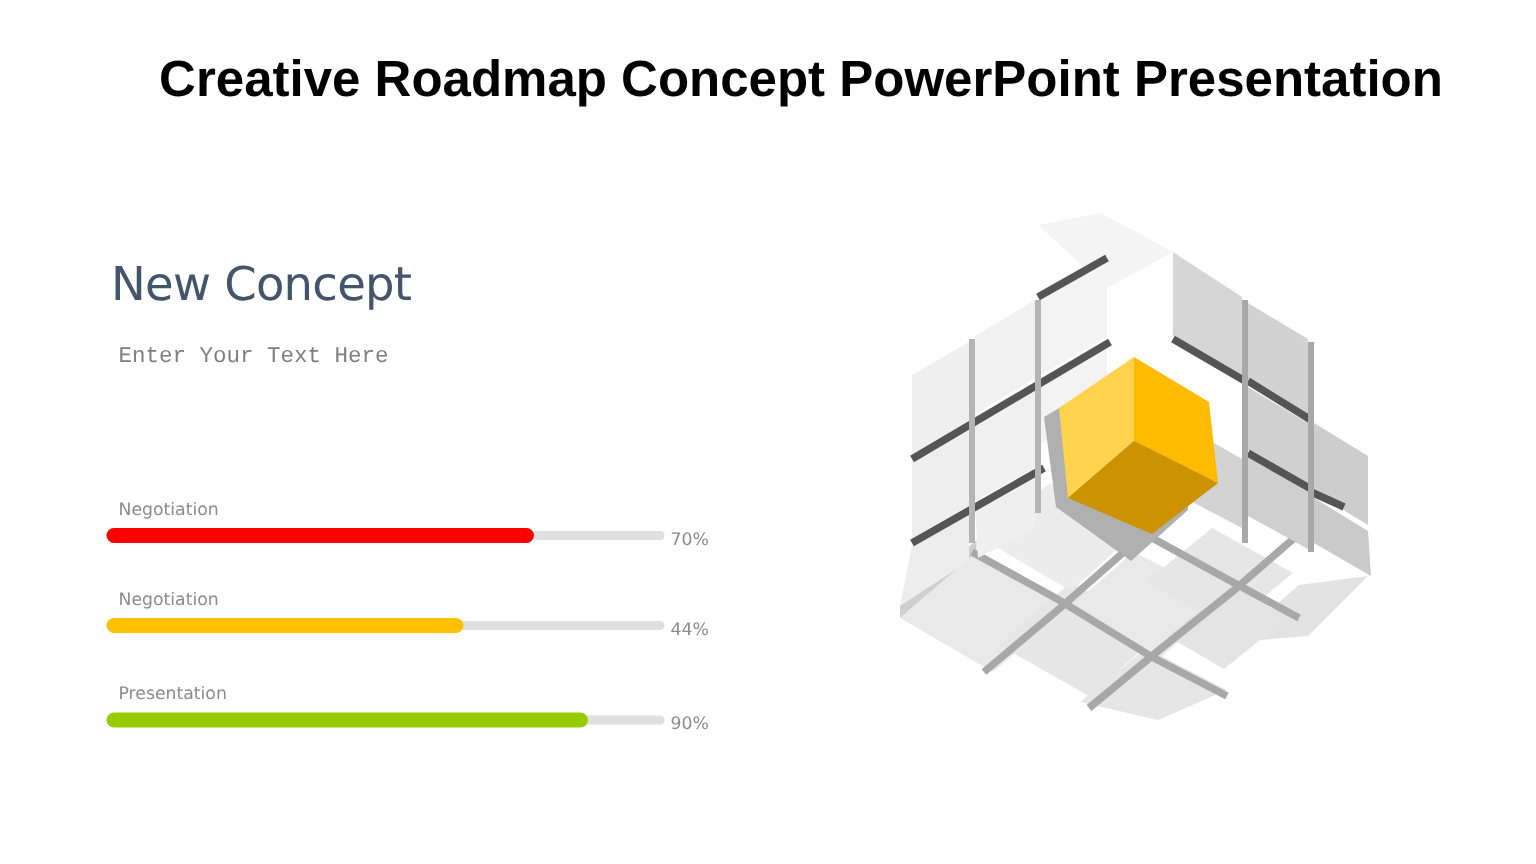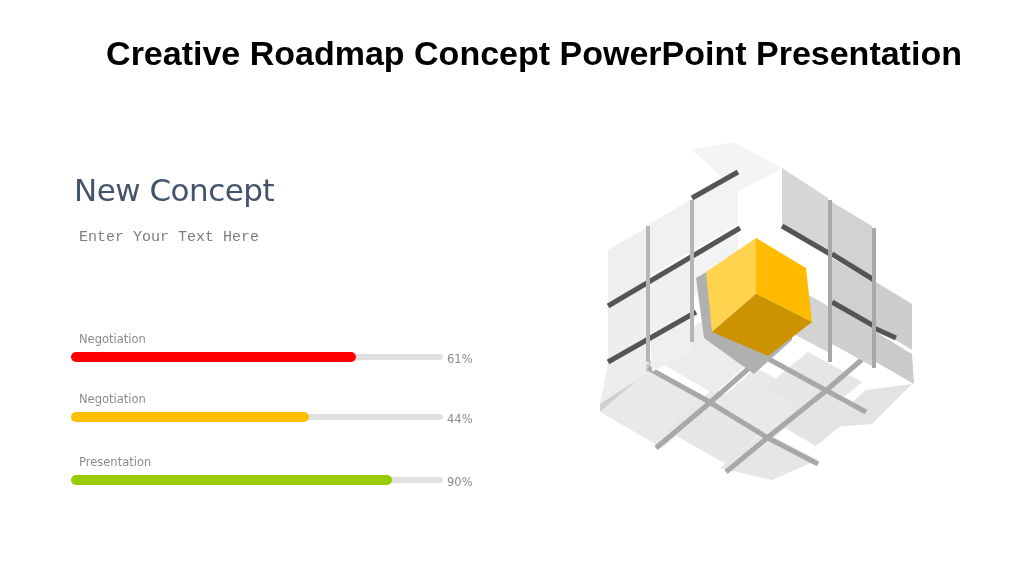--- a/index.html
+++ b/index.html
@@ -45,21 +45,21 @@
   <div class="slide-title">Creative Roadmap Concept PowerPoint Presentation</div>
 
   <div class="heading">New Concept</div>
   <div class="subtext">Enter Your Text Here</div>
 
   <div class="skill" style="top:332px;">
     <span class="skill-label">Negotiation</span>
     <div class="track">
       <div class="fill" style="width:285px;background:#ff0000;"></div>
     </div>
-    <span class="pct">61%</span>
+    <span class="pct">70%</span>
   </div>
 
   <div class="skill" style="top:392px;">
     <span class="skill-label">Negotiation</span>
     <div class="track">
       <div class="fill" style="width:238px;background:#ffc000;"></div>
     </div>
     <span class="pct">44%</span>
   </div>
 

